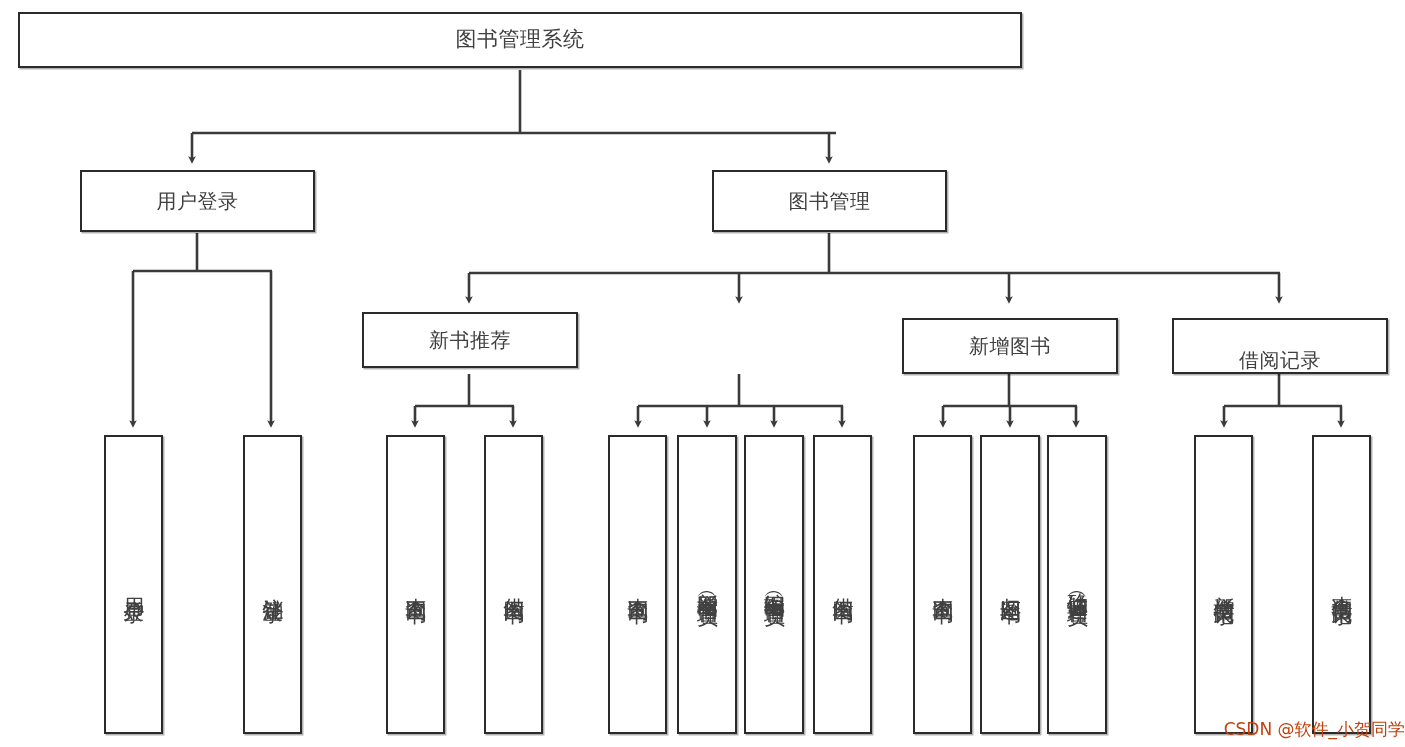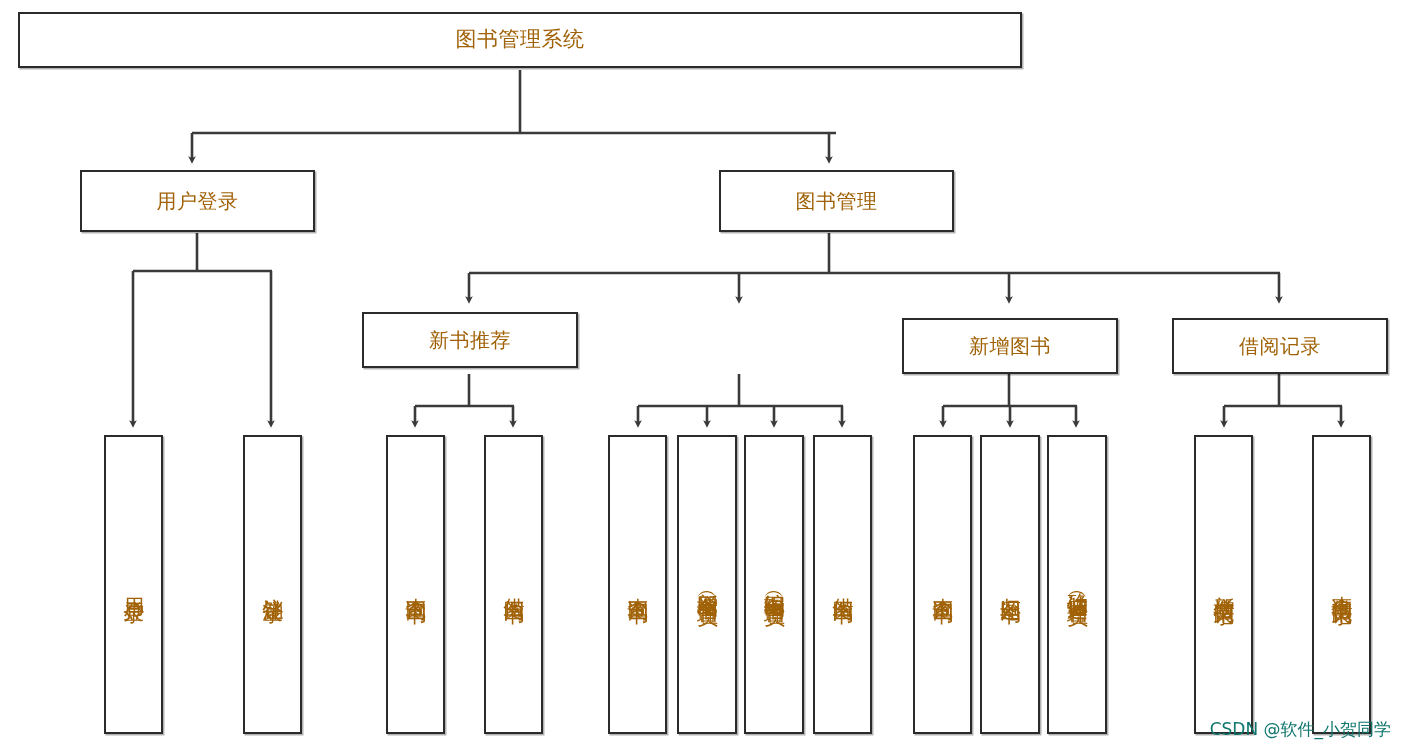--- a/index.html
+++ b/index.html
@@ -30,21 +30,21 @@
     box-sizing: border-box;
     background: #ffffff;
     border: 2px solid #2b2b2b;
     box-shadow: 1.5px 1.5px 0 rgba(0,0,0,0.30);
     display: flex;
     align-items: center;
     justify-content: center;
     overflow: hidden;
   }
   .node-label {
-    color: #a16207;
+    color: #404040;
     white-space: nowrap;
     letter-spacing: 0.5px;
   }
   .node-box.horizontal .node-label {
     font-size: 20px;
     line-height: 1.2;
   }
   .node-box.root .node-label {
     font-size: 21px;
   }
@@ -55,24 +55,24 @@
   .node-box.vertical .node-label {
     writing-mode: vertical-rl;
     text-orientation: upright;
     font-size: 21px;
     line-height: 1.18;
     letter-spacing: 2px;
     white-space: nowrap;
   }
   #watermark {
     position: absolute;
-    right: 14px;
+    right: 0;
     bottom: 6px;
     font-size: 17px;
-    color: #0f766e;
+    color: #c2410c;
     font-family: "DejaVu Sans", "Liberation Sans", sans-serif;
     white-space: nowrap;
     pointer-events: none;
   }
 </style>
 </head>
 <body>
 
 <div id="diagram-root">
 
@@ -126,31 +126,31 @@
     </g>
   </svg>
 
   <div class="node-box horizontal root" style="left:18px; top:12px; width:1004px; height:56px;">
     <span class="node-label">图书管理系统</span>
   </div>
 
   <div class="node-box horizontal" style="left:80px; top:170px; width:235px; height:62px;">
     <span class="node-label">用户登录</span>
   </div>
-  <div class="node-box horizontal" style="left:712px; top:170px; width:235px; height:62px;margin-left:7px;">
+  <div class="node-box horizontal" style="left:712px; top:170px; width:235px; height:62px;">
     <span class="node-label">图书管理</span>
   </div>
 
   <div class="node-box horizontal" style="left:362px; top:312px; width:216px; height:56px;text-align:right;">
     <span class="node-label">新书推荐</span>
   </div>
   <div class="node-box horizontal" style="left:902px; top:318px; width:216px; height:56px;">
     <span class="node-label">新增图书</span>
   </div>
-  <div class="node-box horizontal" style="left:1172px; top:318px; width:216px; height:56px;">
+  <div class="node-box horizontal" style="left:1172px; top:318px; width:216px; height:56px;align-items:flex-end;">
     <span class="node-label">借阅记录</span>
   </div>
 
   <div class="node-box vertical" style="left:104px; top:435px; width:59px; height:299px;">
     <span class="node-label">用户登录</span>
   </div>
   <div class="node-box vertical" style="left:243px; top:435px; width:59px; height:299px;">
     <span class="node-label">注销登录</span>
   </div>
 

